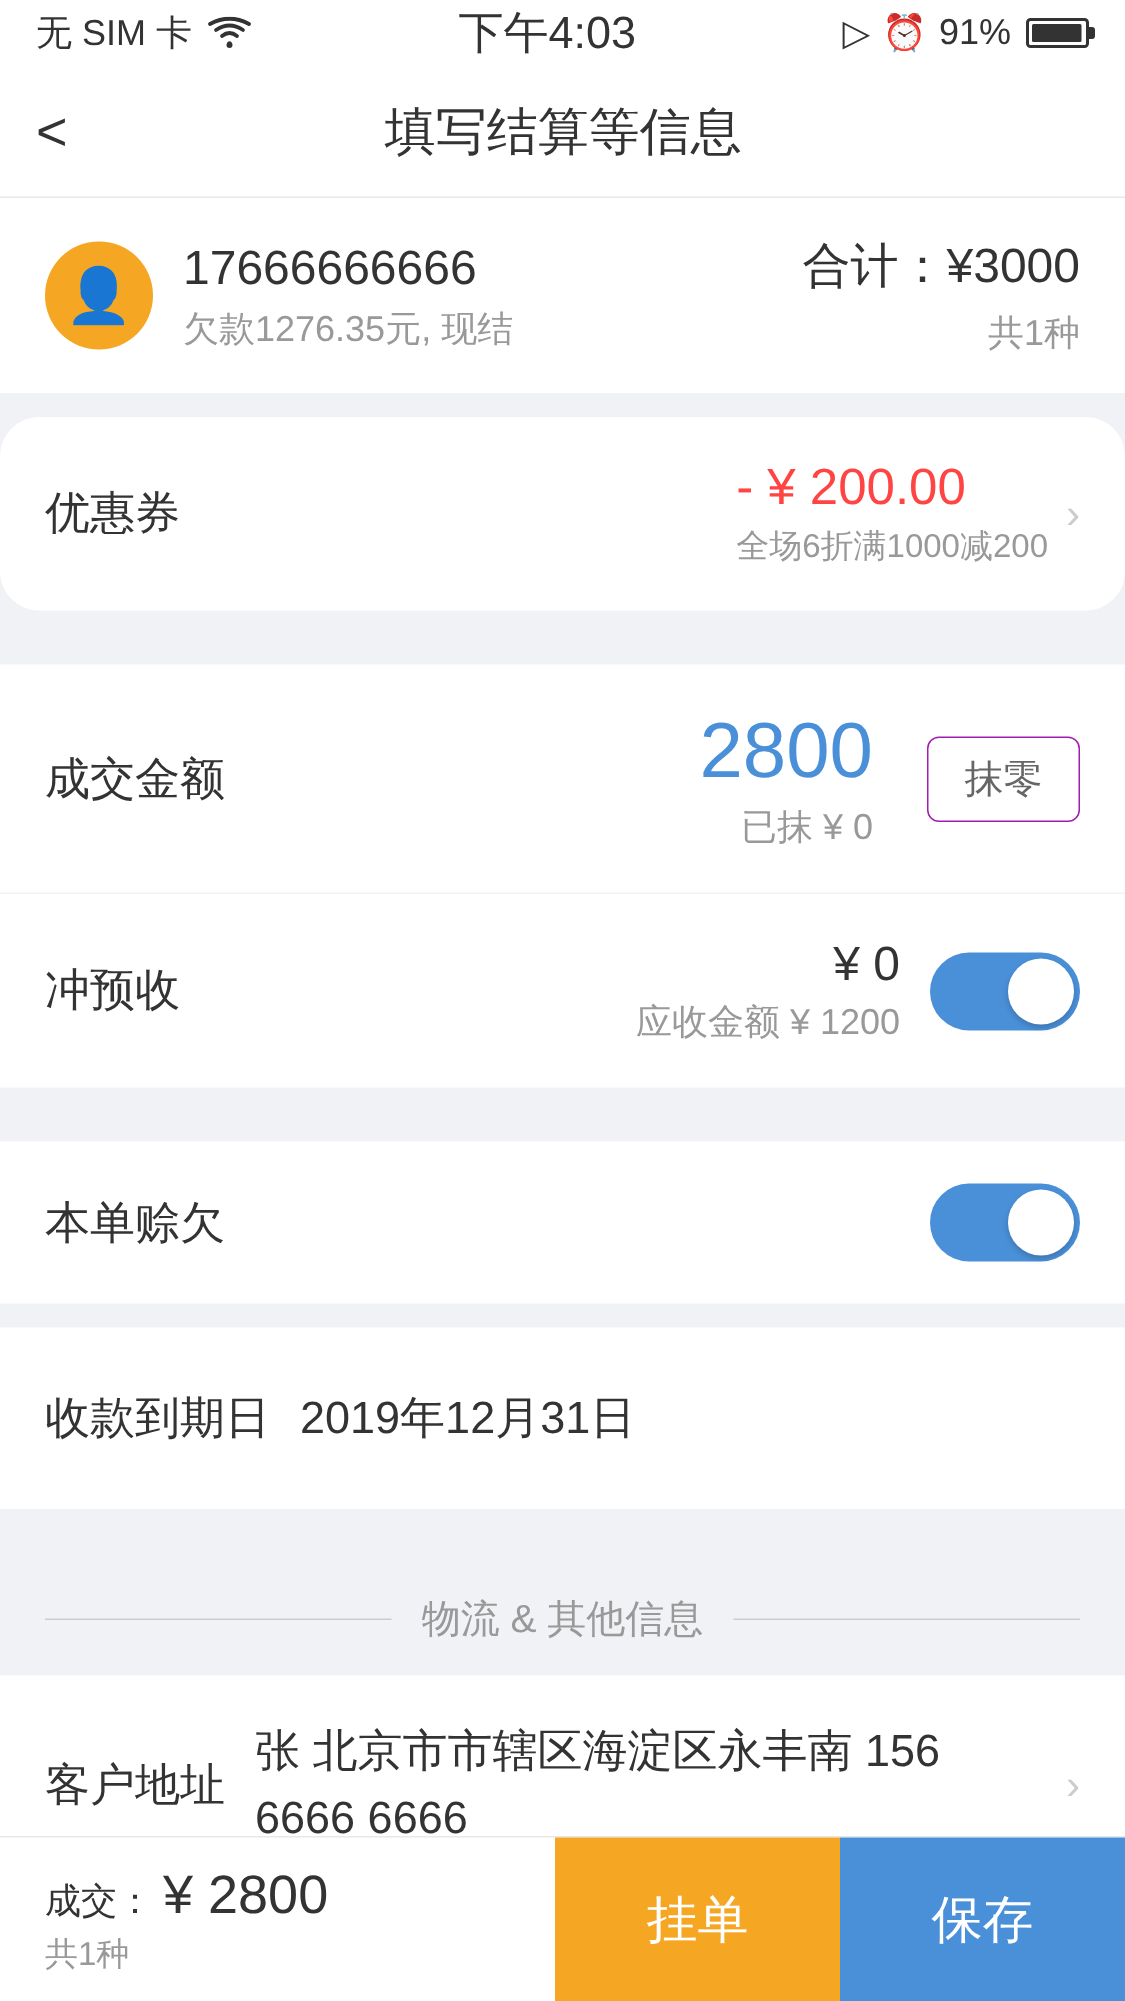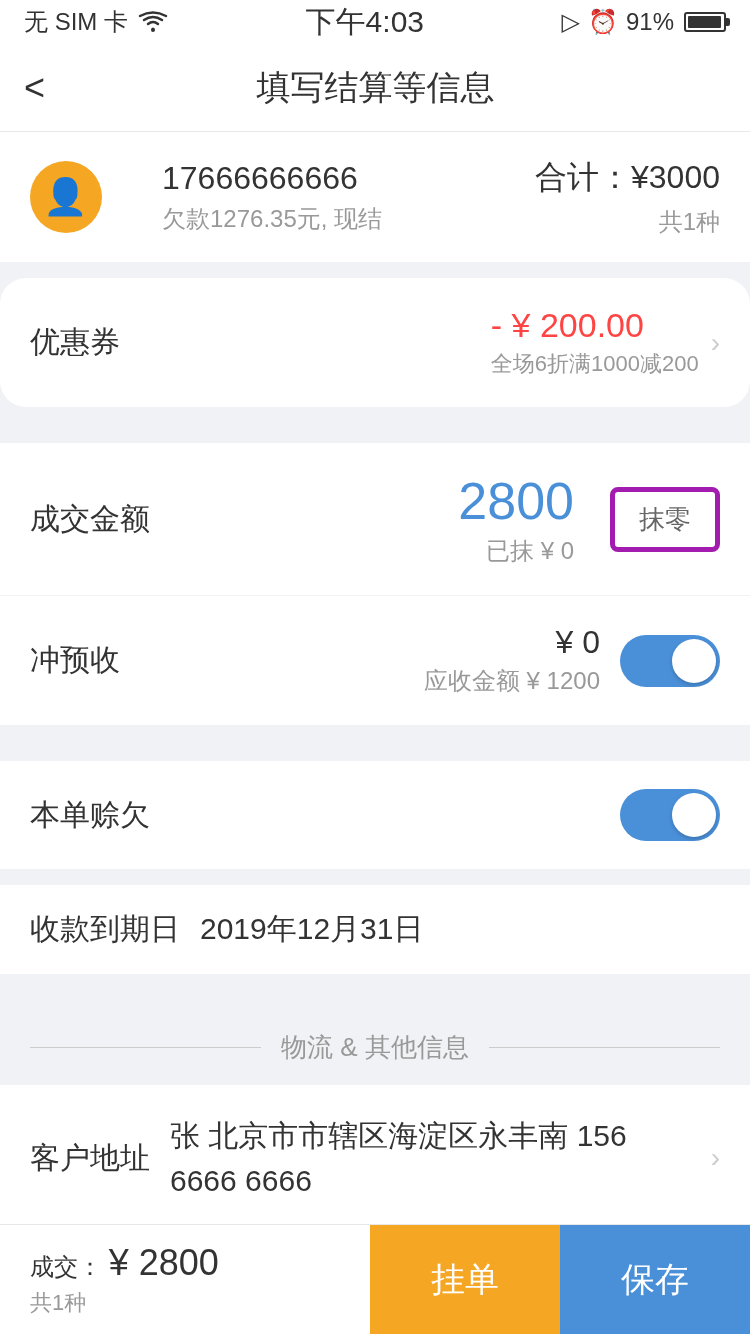--- a/index.html
+++ b/index.html
@@ -96,21 +96,21 @@
       display: flex;
       align-items: center;
       justify-content: center;
       margin-right: 20px;
       flex-shrink: 0;
     }
     .avatar-icon {
       font-size: 36px;
       color: #fff;
     }
-    .customer-info { flex: 1; margin-left: 40px; }
+    .customer-info { flex: 1; }
     .customer-phone { font-size: 32px; font-weight: 500; color: #333; }
     .customer-debt { font-size: 24px; color: #999; margin-top: 6px; }
     .customer-total { text-align: right; }
     .total-amount { font-size: 32px; font-weight: 500; color: #333; }
     .total-count { font-size: 24px; color: #999; margin-top: 6px; }
 
     
     .coupon-row {
       background: #fff;
       padding: 28px 30px;
@@ -149,21 +149,21 @@
     .row-label { font-size: 30px; color: #333; }
     .row-right { display: flex; align-items: center; gap: 36px; }
 
     
     .deal-amount-value {
       font-size: 52px;
       font-weight: 400;
       color: #4a90d9;
     }
     .round-btn {
-      border: 5px solid #a21caf;
+      border: 1px solid #a21caf;
       border-radius: 8px;
       padding: 10px 24px;
       font-size: 26px;
       color: #666;
       background: #fff;
       cursor: pointer;
       white-space: nowrap;
     }
     .deal-sub {
       font-size: 24px;
@@ -200,21 +200,21 @@
     .pre-receive-info { text-align: right; }
     .pre-receive-amount { font-size: 32px; color: #333; font-weight: 500; }
     .pre-receive-sub { font-size: 24px; color: #999; margin-top: 4px; }
 
     
     .debt-label { font-size: 30px; color: #333; }
 
     
     .due-date-row {
       background: #fff;
-      padding: 24px 30px;
+      padding: 40px 30px;
       font-size: 30px;
       color: #333;
       margin-bottom: 16px;
       display: flex;
       align-items: center;
       gap: 20px;
     }
     .due-date-label { color: #333; }
     .due-date-value { color: #333; }
 

